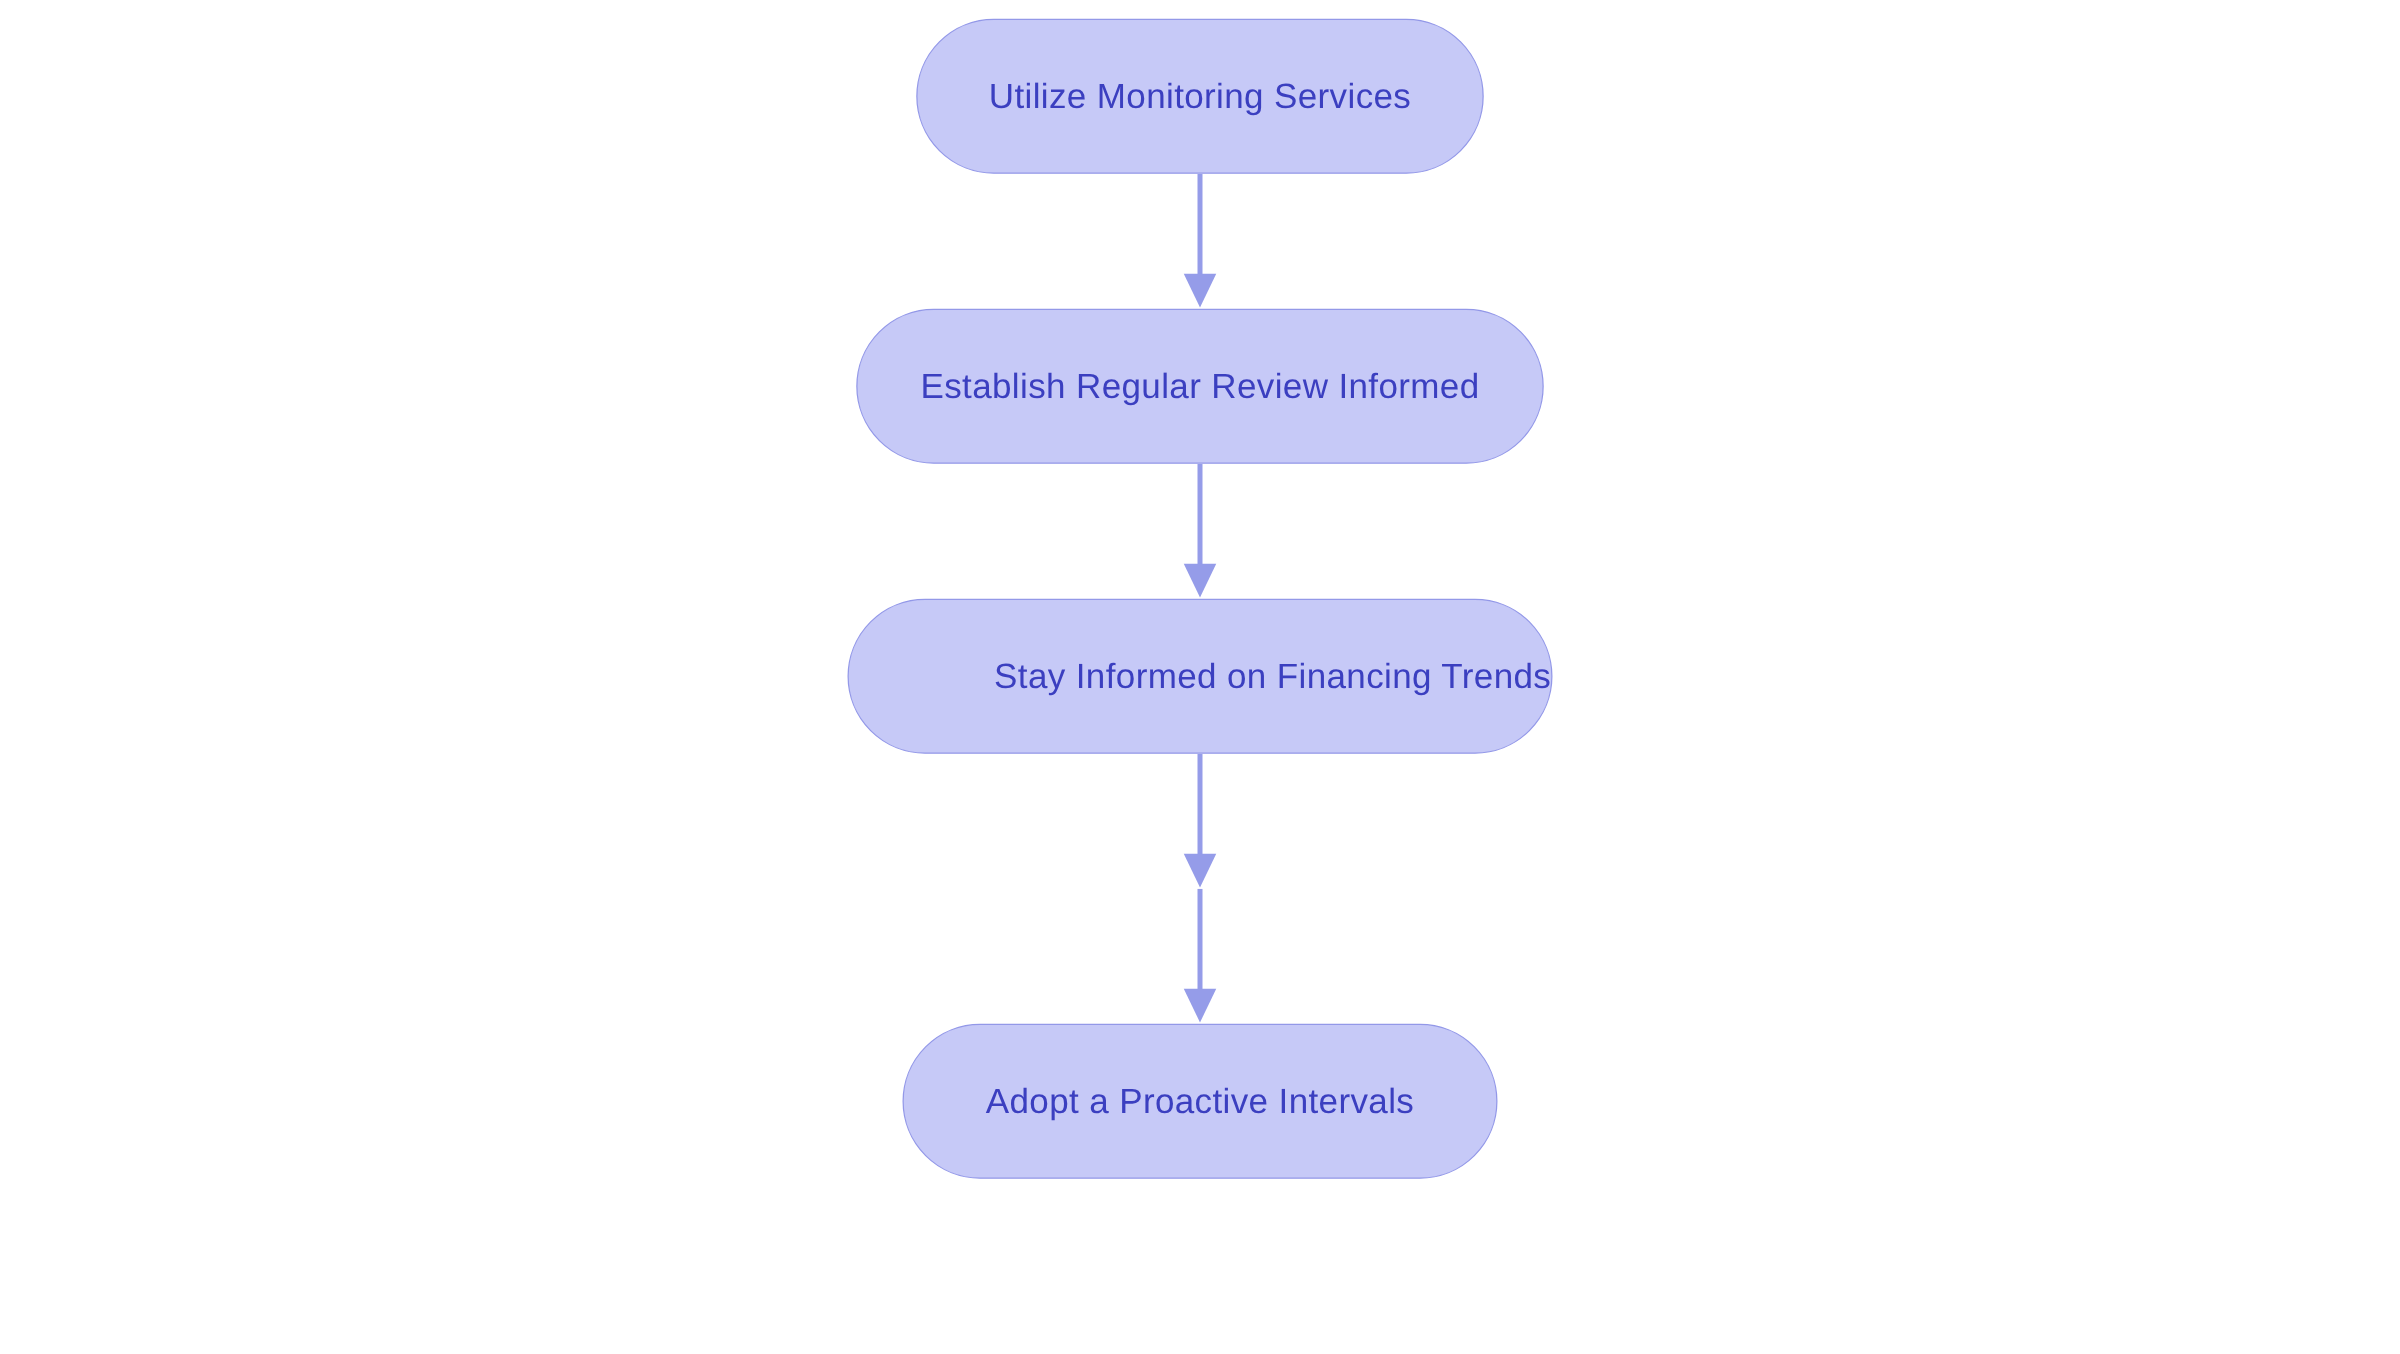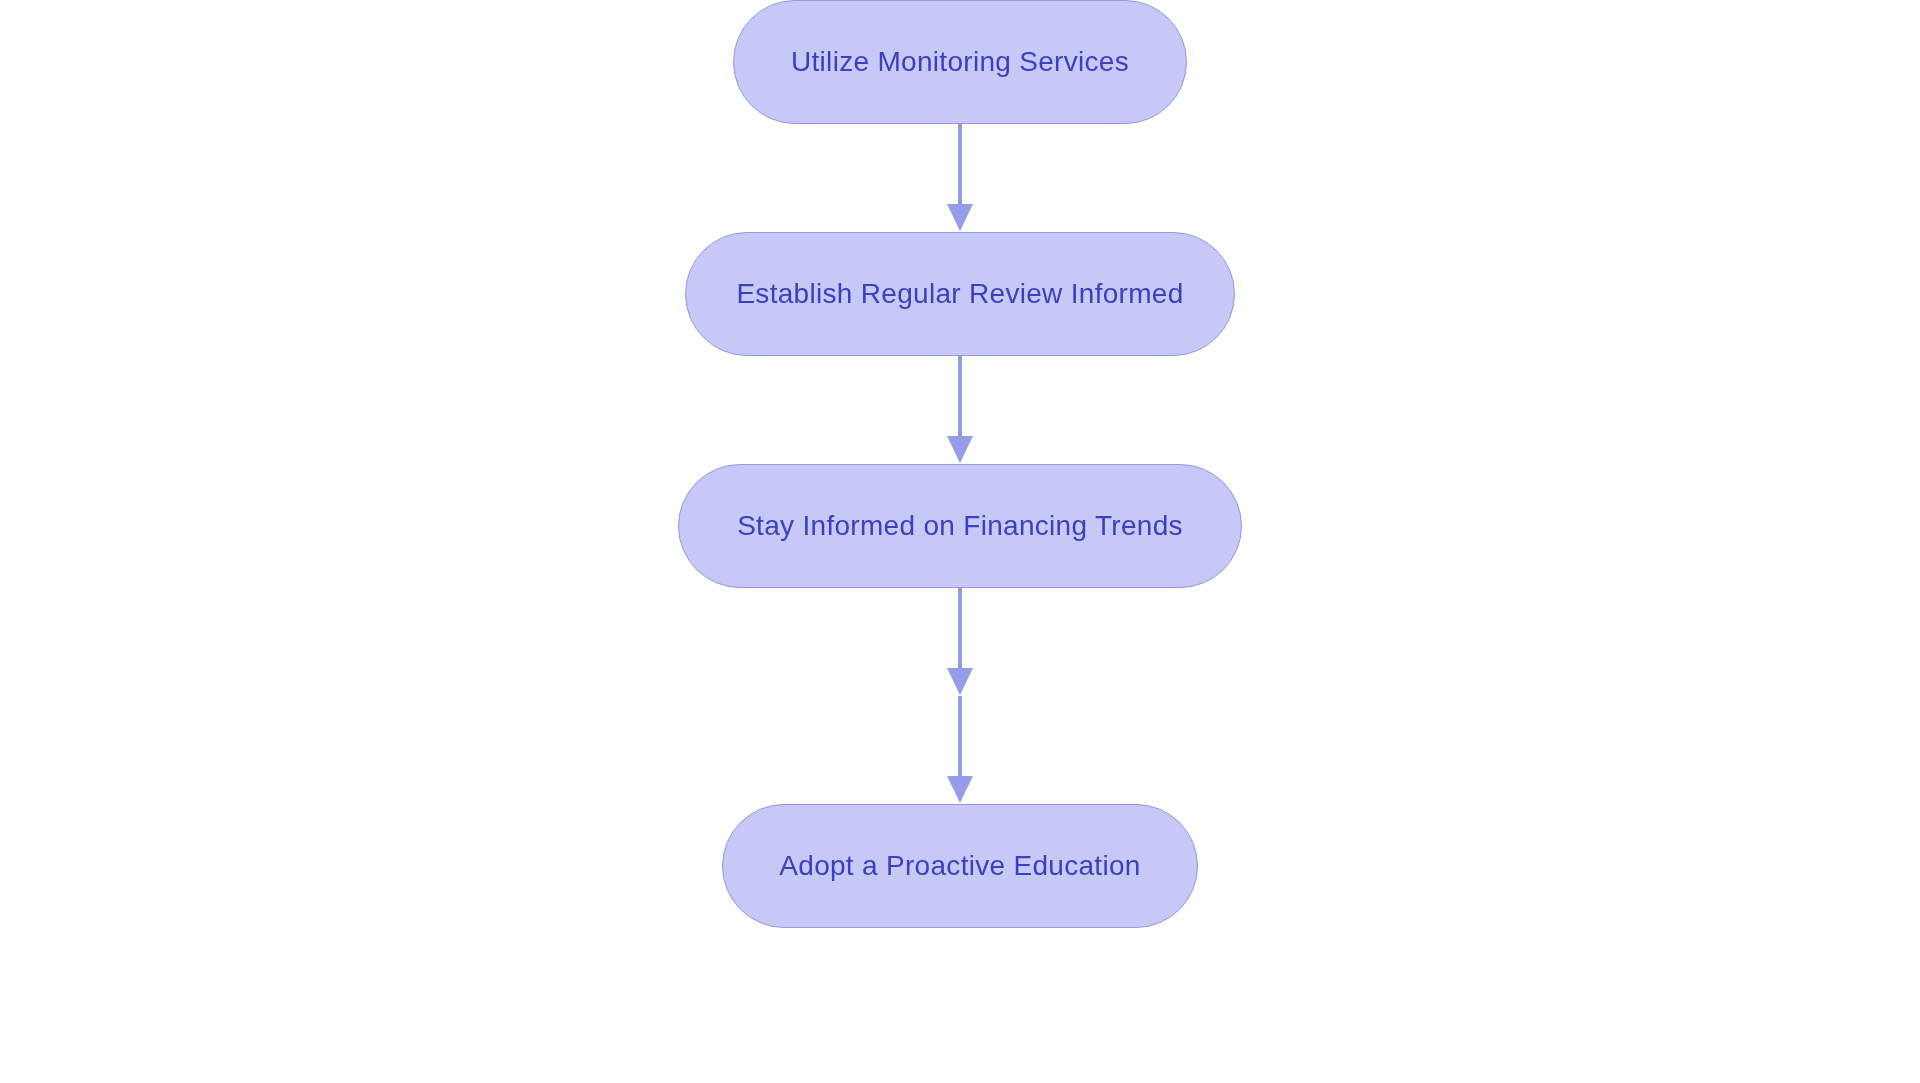--- a/index.html
+++ b/index.html
@@ -17,20 +17,21 @@
     background: var(--page-bg);
     font-family: "Liberation Sans", sans-serif;
   }
   .canvas {
     position: relative;
     width: 1920px;
     height: 1083px;
     display: flex;
     flex-direction: column;
     align-items: center;
+    padding-top: 15px;
     overflow: hidden;
   }
   .node {
     flex: 0 0 auto;
     height: 124px;
     border-radius: 62px;
     background: var(--node-fill);
     border: 1.5px solid var(--node-border);
     display: flex;
     align-items: center;
@@ -66,32 +67,32 @@
 
   <div class="node" style="width: 550px;">
     <span>Establish Regular Review Informed</span>
   </div>
 
   <svg class="arrow" width="28" height="108" viewBox="0 0 28 108" aria-hidden="true">
     <line x1="14" y1="0" x2="14" y2="82"></line>
     <polygon points="1,80 27,80 14,107"></polygon>
   </svg>
 
-  <div class="node" style="width: 564px;">
+  <div class="node" style="width: 564px; justify-content: flex-end;">
     <span>Stay Informed on Financing Trends</span>
   </div>
 
   <svg class="arrow" width="28" height="108" viewBox="0 0 28 108" aria-hidden="true">
     <line x1="14" y1="0" x2="14" y2="82"></line>
     <polygon points="1,80 27,80 14,107"></polygon>
   </svg>
 
 
   <svg class="arrow" width="28" height="108" viewBox="0 0 28 108" aria-hidden="true">
     <line x1="14" y1="0" x2="14" y2="82"></line>
     <polygon points="1,80 27,80 14,107"></polygon>
   </svg>
 
   <div class="node" style="width: 476px;">
-    <span>Adopt a Proactive Education</span>
+    <span>Adopt a Proactive Intervals</span>
   </div>
 
 </div>
 
 </body></html>

